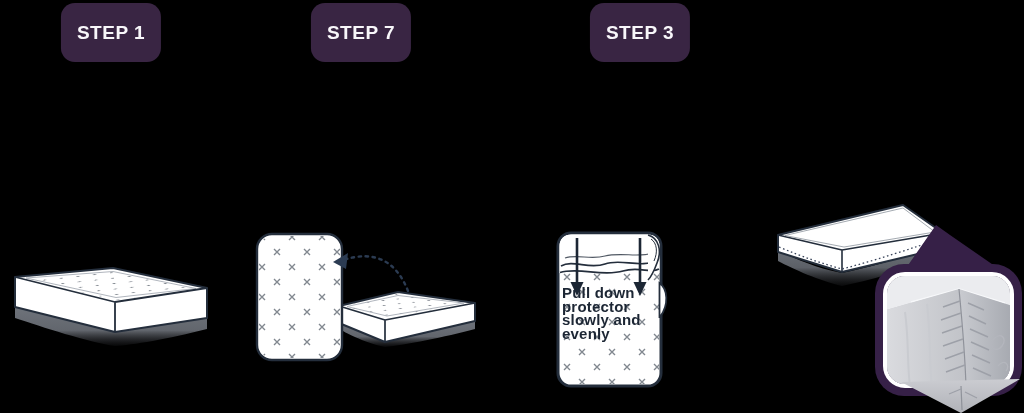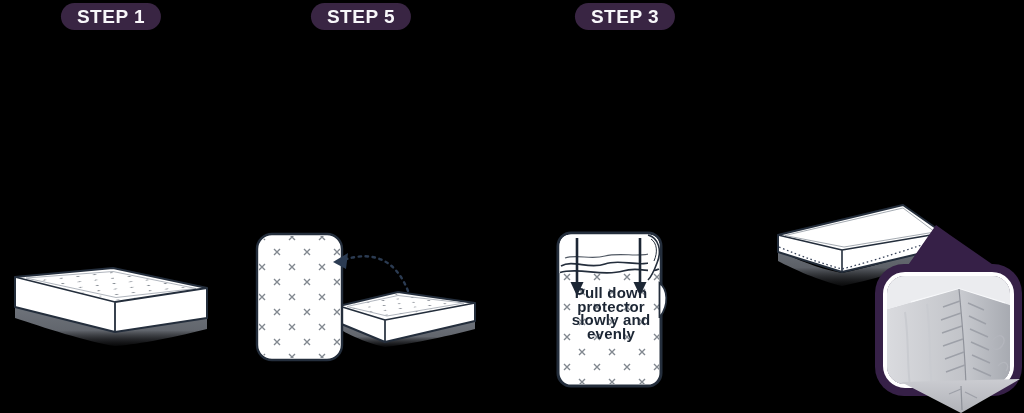--- a/index.html
+++ b/index.html
@@ -16,37 +16,37 @@
   html,body{margin:0;padding:0;background:#000;}
   .canvas{
     position:relative;width:1024px;height:413px;overflow:hidden;
     background:var(--background);
     font-family:"Liberation Sans",sans-serif;
   }
   .badge{
     position:absolute;top:3px;transform:translateX(-50%);
     background:var(--badge-bg);color:var(--badge-text);
     font-weight:bold;font-size:19px;line-height:27px;height:27px;
-    padding:0 16px;border-radius:14px;letter-spacing:.5px;white-space:nowrap;
+    padding:16px 16px;border-radius:14px;letter-spacing:.5px;white-space:nowrap;
   }
   .illu{position:absolute;}
   .caption{
-    position:absolute;left:562px;top:286px;width:98px;text-align:center;
+    position:absolute;left:562px;top:286px;width:98px;text-align:left;
     font-weight:bold;font-size:15px;line-height:13.6px;
     color:var(--caption-text);letter-spacing:.2px;
   }
 </style>
 </head>
 <body>
 
 <div class="canvas">
 
   <div class="badge" style="left:111px">STEP 1</div>
-  <div class="badge" style="left:361px">STEP 5</div>
-  <div class="badge" style="left:625px">STEP 3</div>
+  <div class="badge" style="left:361px">STEP 7</div>
+  <div class="badge" style="left:640px">STEP 3</div>
 
   <svg class="illu" style="left:0;top:238px" width="230" height="120" viewBox="0 0 230 120">
     <defs>
       <linearGradient id="baseFade1" x1="0" y1="0" x2="0" y2="1">
         <stop offset="0" style="stop-color:var(--base-shadow)"></stop>
         <stop offset="0.6" stop-color="#62666d"></stop>
         <stop offset="1" stop-color="#33353a" stop-opacity="0.15"></stop>
       </linearGradient>
       <pattern id="dots1" width="18" height="18" patternUnits="userSpaceOnUse" patternTransform="matrix(1,0.2,-0.85,0.4,0,0)">
         <circle cx="4" cy="4" r="1.2" style="fill:var(--pattern-mark)"></circle>

